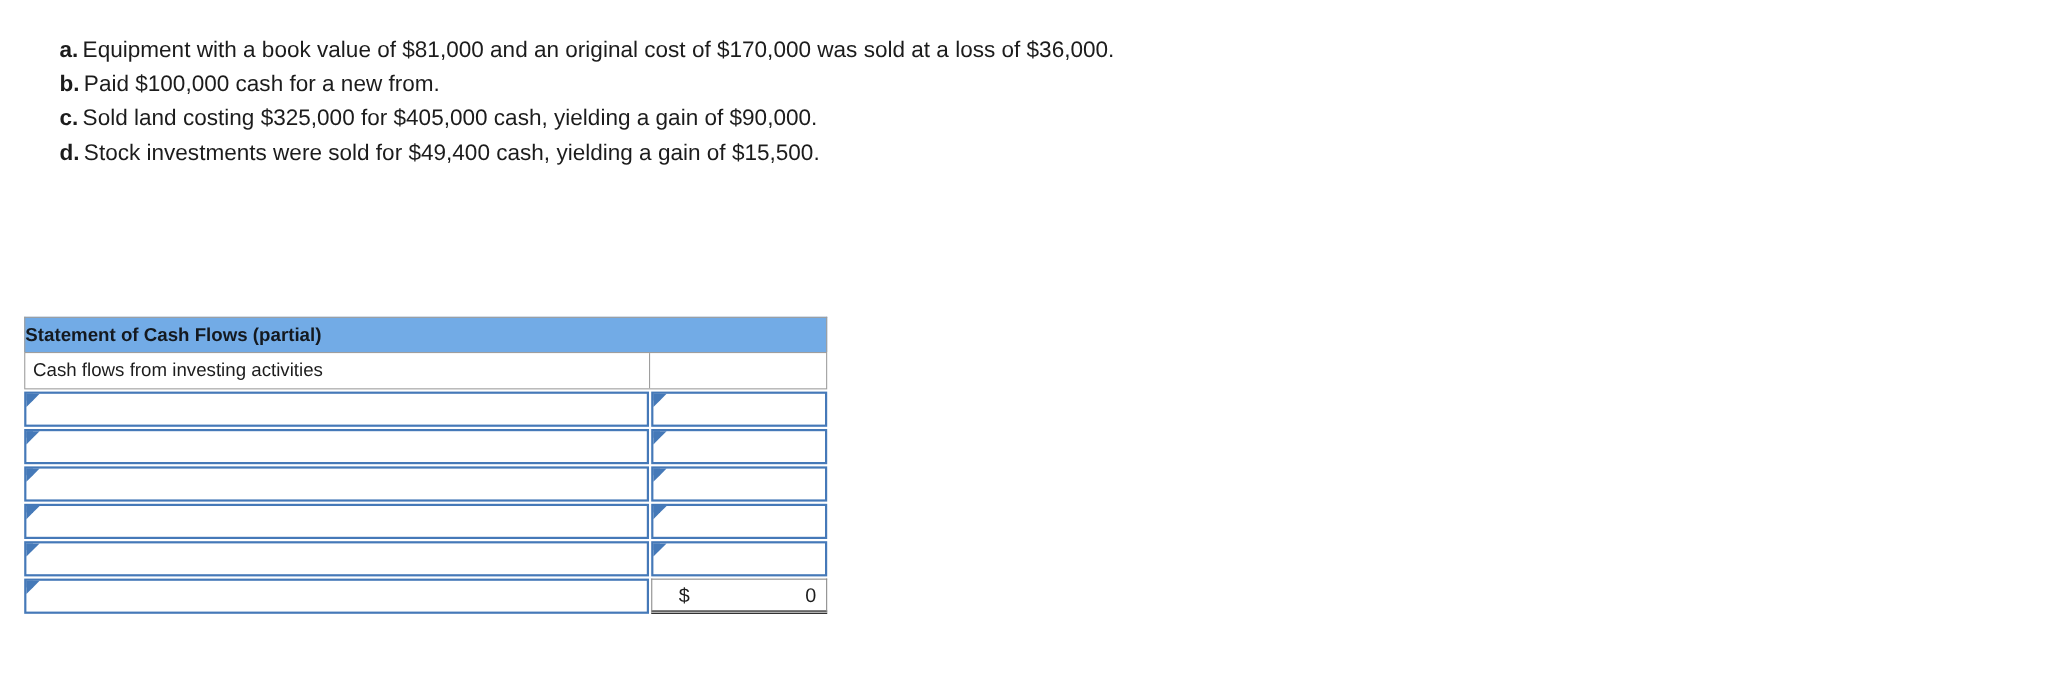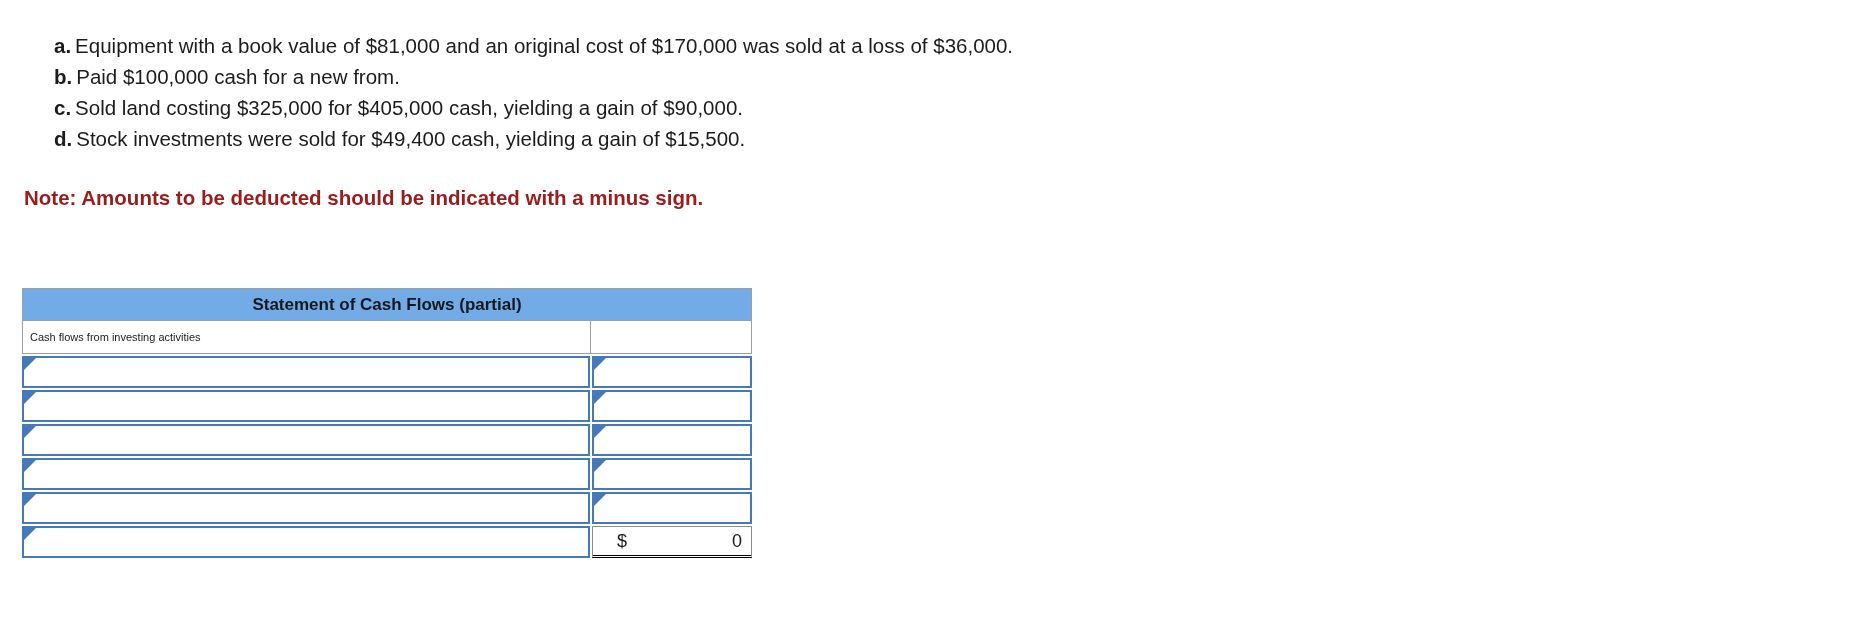--- a/index.html
+++ b/index.html
@@ -69,21 +69,20 @@
     top: 288px;
     width: 730px;
   }
 
   .sheet-header {
     height: 32px;
     line-height: 32px;
     background: #72abe6;
     border: 1px solid #9e9e9e;
     border-bottom: none;
-    text-align: center;
     font-size: 17px;
     font-weight: bold;
     color: #14191f;
     box-sizing: border-box;
   }
 
   .row {
     display: flex;
     width: 730px;
     box-sizing: border-box;
@@ -92,21 +91,21 @@
   
   .row-static {
     height: 34px;
     border: 1px solid #9e9e9e;
     border-top: 1px solid #9e9e9e;
   }
   .row-static .cell-label {
     flex: 0 0 568px;
     box-sizing: border-box;
     border-right: 1px solid #9e9e9e;
-    font-size: 11px;
+    font-size: 17px;
     line-height: 32px;
     padding-left: 7px;
     color: #1c1c1c;
     white-space: nowrap;
   }
   .row-static .cell-amount {
     flex: 1 1 auto;
     box-sizing: border-box;
   }
 
@@ -183,21 +182,20 @@
       <span class="lbl">b.</span><span>Paid $100,000 cash for a new from.</span>
     </div>
     <div class="fact-line">
       <span class="lbl">c.</span><span>Sold land costing $325,000 for $405,000 cash, yielding a gain of $90,000.</span>
     </div>
     <div class="fact-line">
       <span class="lbl">d.</span><span>Stock investments were sold for $49,400 cash, yielding a gain of $15,500.</span>
     </div>
   </div>
 
-  <div class="note">Note: Amounts to be deducted should be indicated with a minus sign.</div>
 
   <div class="sheet">
 
     <div class="sheet-header">Statement of Cash Flows (partial)</div>
 
     <div class="row row-static">
       <div class="cell-label">Cash flows from investing activities</div>
       <div class="cell-amount"></div>
     </div>
 

